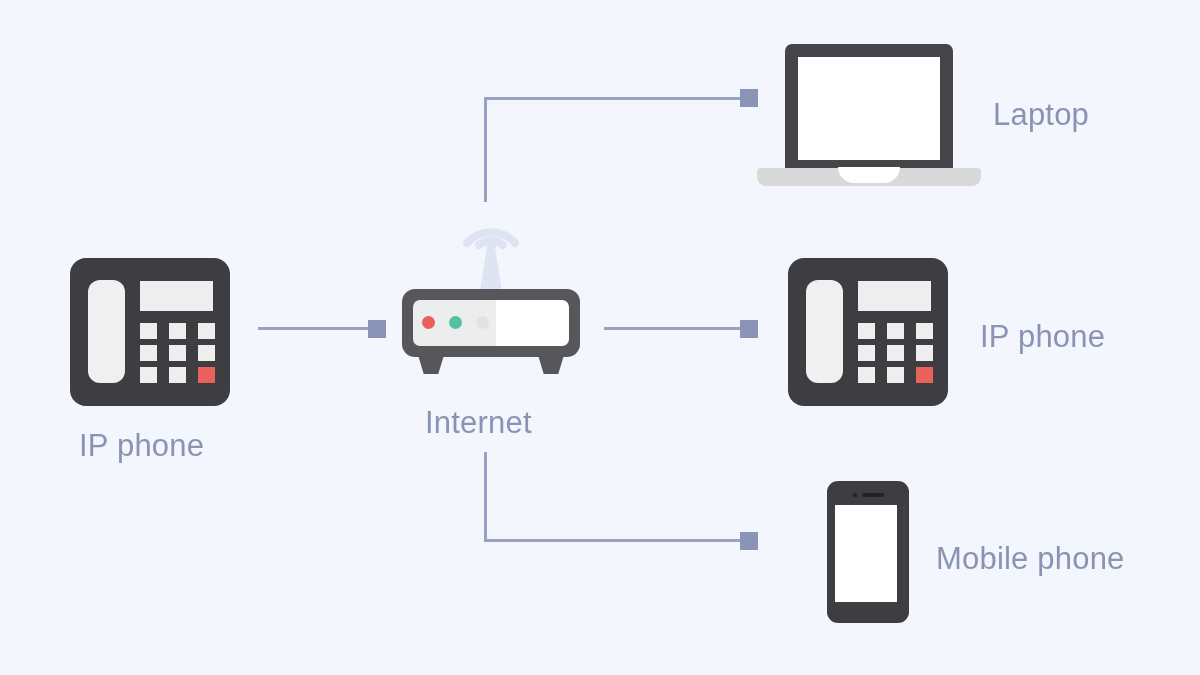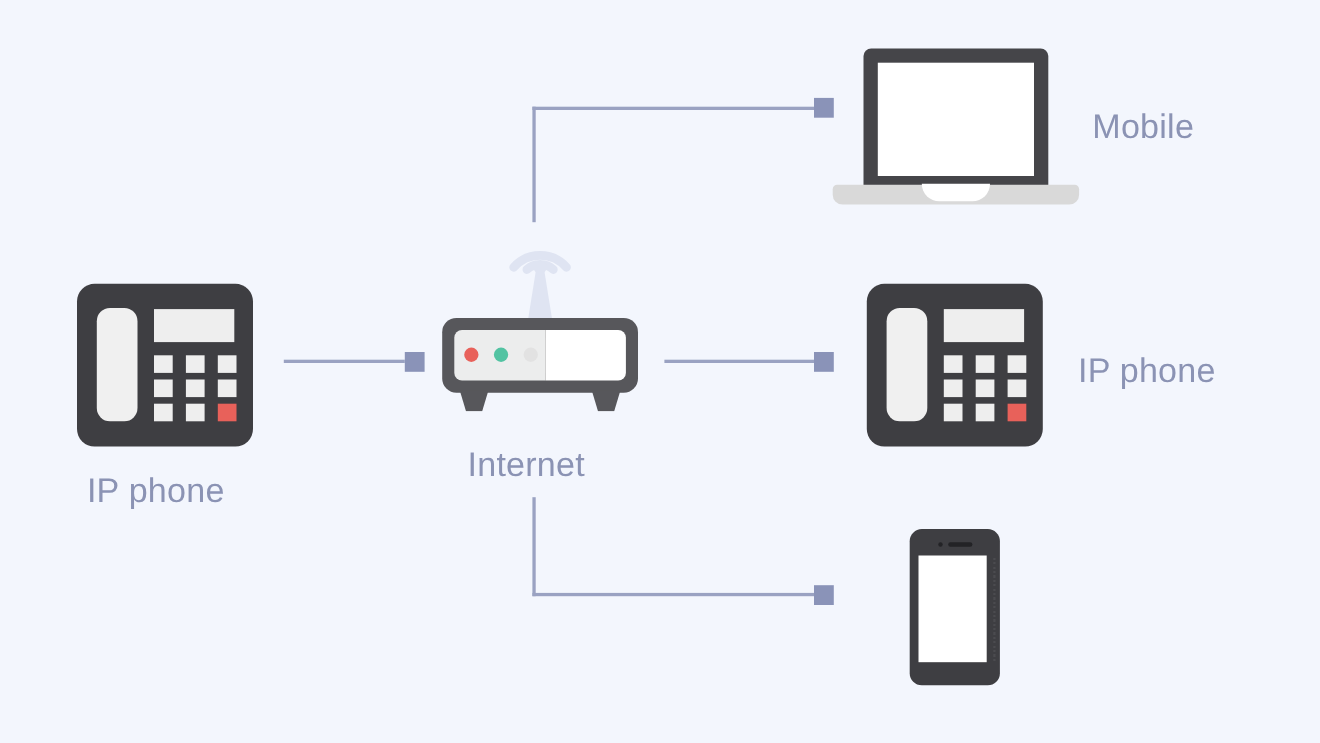--- a/index.html
+++ b/index.html
@@ -287,21 +287,21 @@
   </div>
   <div class="node-label" style="left:425px; top:394px;margin-top:13px;">Internet</div>
 
   <div class="laptop" style="left:757px; top:44px; width:224px; height:142px;">
     <div class="lid">
       <div class="screen"></div>
     </div>
     <div class="base"></div>
     <div class="notch"></div>
   </div>
-  <div class="node-label" style="left:993px; top:99px;">Mobile</div>
+  <div class="node-label" style="left:993px; top:99px;">Laptop</div>
 
   <div class="ipphone" style="left:788px; top:258px;">
     <div class="handset"></div>
     <div class="display"></div>
     <div class="keypad">
       <div class="key"></div>
       <div class="key"></div>
       <div class="key"></div>
       <div class="key"></div>
       <div class="key"></div>
@@ -312,14 +312,15 @@
     </div>
   </div>
   <div class="node-label" style="left:980px; top:321px;">IP phone</div>
 
   <div class="mobile" style="left:827px; top:481px;">
     <div class="cam"></div>
     <div class="speaker"></div>
     <div class="m-screen"></div>
     <div class="side-grille"></div>
   </div>
+  <div class="node-label" style="left:936px; top:543px;">Mobile phone</div>
 
 </div>
 
 </body></html>

